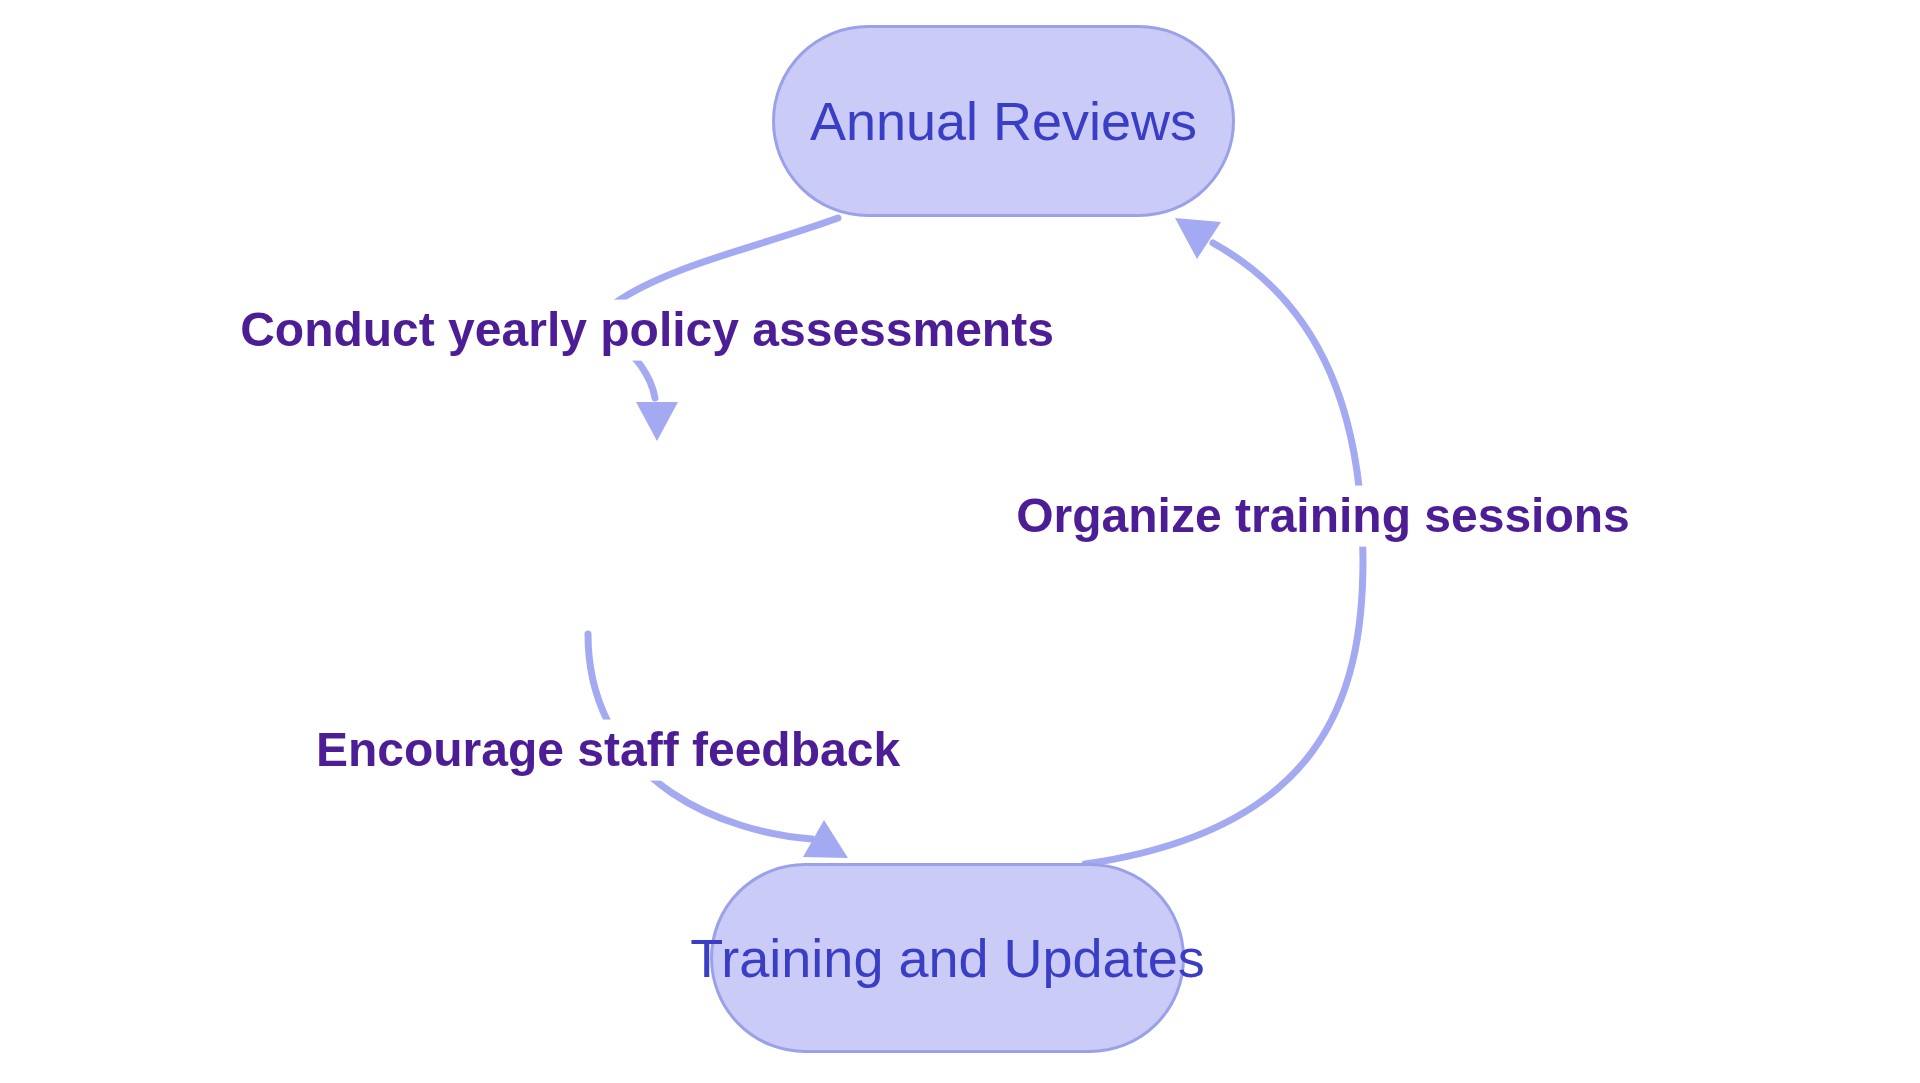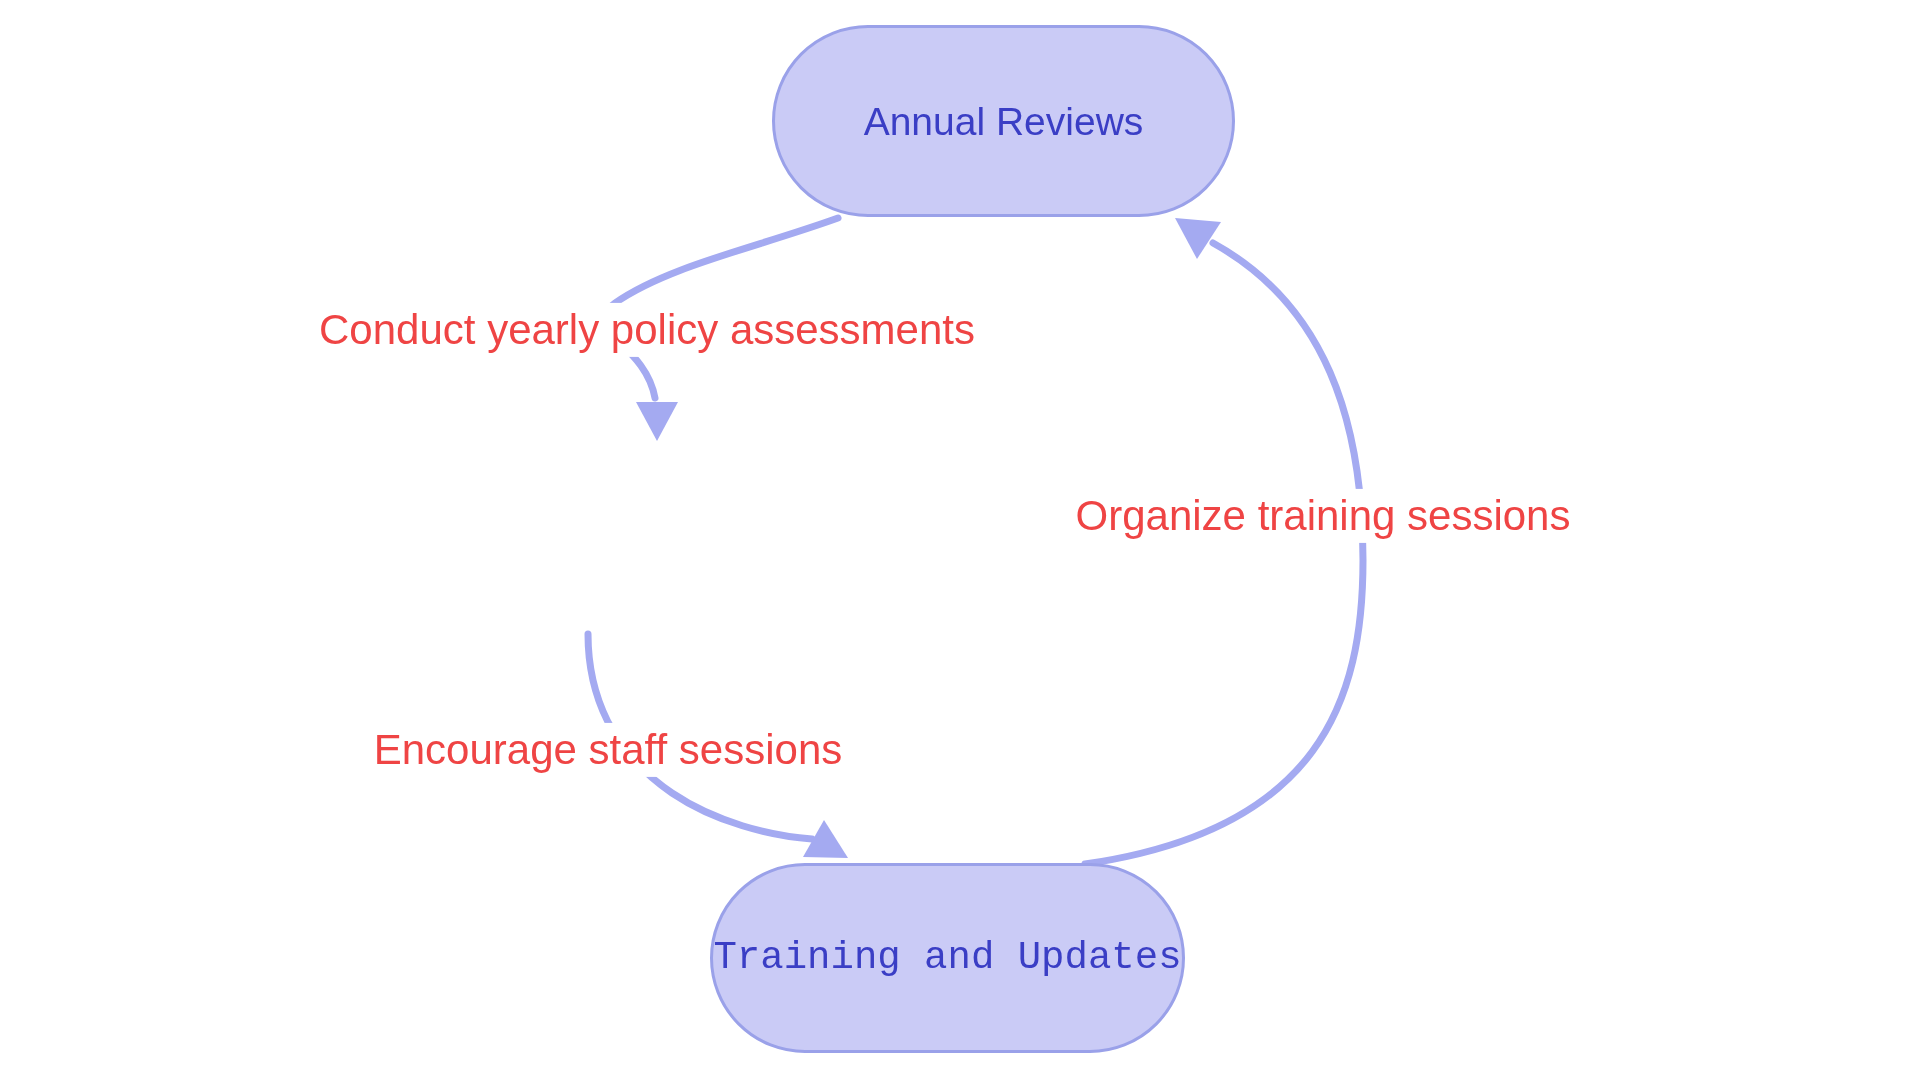--- a/index.html
+++ b/index.html
@@ -25,36 +25,37 @@
   .node {
     position: absolute;
     box-sizing: border-box;
     background: #cacbf6;
     border: 3px solid #9aa1e9;
     border-radius: 96px;
     display: flex;
     align-items: center;
     justify-content: center;
     color: #3a3ec5;
-    font-size: 39px;
+    font-size: 54px;
     line-height: 1;
     white-space: nowrap;
   }
   .node-annual   { left: 772px;  top: 25px;  width: 463px; height: 192px; }
   .node-feedback { left: 350px;  top: 443px; width: 482px; height: 190px; }
-  .node-training { left: 710px;  top: 863px; width: 475px; height: 190px; font-family: Liberation Mono, monospace; }
+  .node-training { left: 710px;  top: 863px; width: 475px; height: 190px; }
   .edge-label {
     position: absolute;
     transform: translate(-50%, -50%);
     background: #ffffff;
     padding: 4px 10px;
-    color: #ef4444;
-    font-size: 42px;
+    color: #4c1d95;
+    font-size: 48px;
     line-height: 1.1;
     white-space: nowrap;
+    font-weight: bold;
   }
   .label-a { left: 647px;  top: 330px; }
   .label-b { left: 608px;  top: 750px; }
   .label-c { left: 1323px; top: 516px; }
 </style>
 </head>
 <body>
 
 <div class="canvas">
 
@@ -74,17 +75,17 @@
     <span>Annual Reviews</span>
   </div>
 
 
   <div class="node node-training">
     <span>Training and Updates</span>
   </div>
 
   <div class="edge-label label-a">Conduct yearly policy assessments</div>
 
-  <div class="edge-label label-b">Encourage staff sessions</div>
+  <div class="edge-label label-b">Encourage staff feedback</div>
 
   <div class="edge-label label-c">Organize training sessions</div>
 
 </div>
 
 </body></html>

